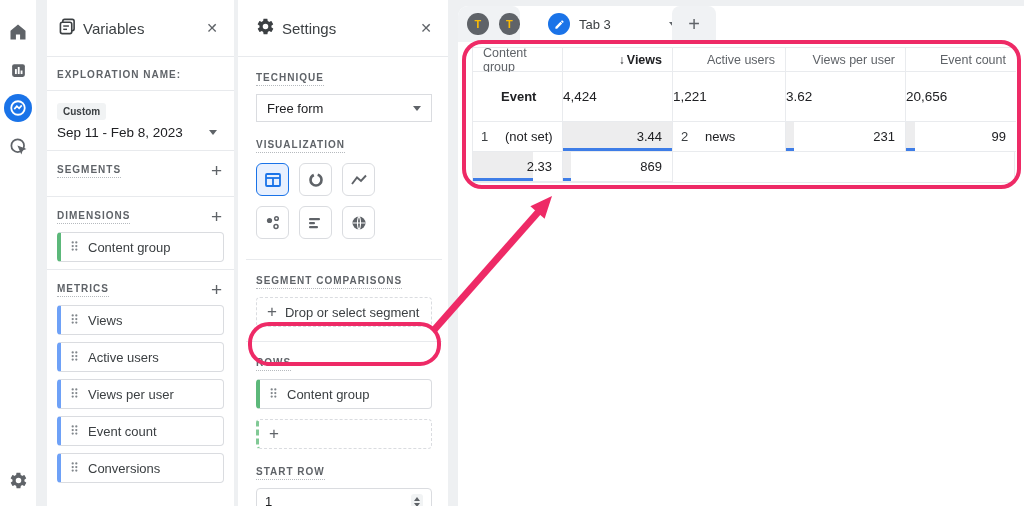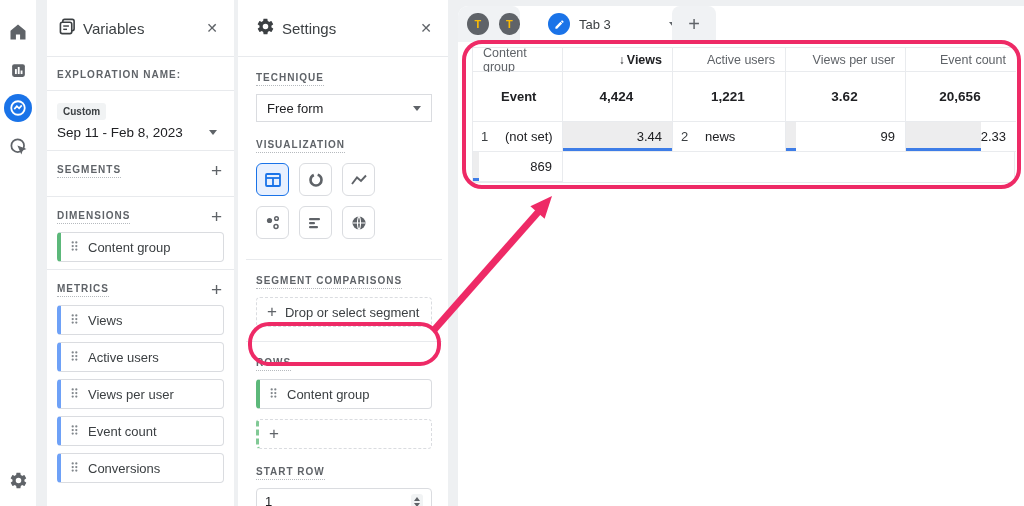--- a/index.html
+++ b/index.html
@@ -66,21 +66,21 @@
   
   .ga-table { position:absolute; left:14px; top:41px; width:543px; display:grid; grid-template-columns:90px 110px 113px 120px 110px; border:1px solid #e9ebee; }
   .tc { border-right:1px solid #e9ebee; border-bottom:1px solid #e9ebee; display:flex; align-items:center; position:relative; background:#fff; }
   .tc:nth-child(5n) { border-right:none; }
   .th { height:24px; font-size:12.5px; color:#5f6368; }
   .th.num { justify-content:flex-end; padding-right:10px; }
   .th.sorted { color:#202124; font-weight:700; }
   .sort-arrow { font-weight:400; color:#202124; margin-right:2px; font-size:12px; }
   .tot { height:50px; }
   .tot.lab { font-size:13px; font-weight:700; padding-left:28px; }
-  .tot.num { justify-content:center; padding-right:2px; font-size:13.5px; font-weight:700; }
+  .tot.num { justify-content:flex-start; padding-right:2px; font-size:13.5px; font-weight:400; }
   .dr { height:30px; font-size:13px; }
   .dr.dim { padding-left:8px; gap:10px; color:#202124; }
   .row-idx { color:#3c4043; width:14px; }
   .dr.num { justify-content:flex-end; padding-right:10px; }
   .heat-fill { position:absolute; left:0; top:0; bottom:0; background:#ededee; }
   .heat-bar { position:absolute; left:0; bottom:0; height:3px; background:#3e7de7; }
   .cellv { position:relative; z-index:1; }
 
   
   .overlay { position:absolute; left:0; top:0; width:1024px; height:506px; pointer-events:none; z-index:60; }
@@ -382,20 +382,25 @@
       <div class="tc dr num">
         <span class="heat-fill" style="width:100%"></span>
                   <span class="heat-bar" style="width:100%"></span>
                   <span class="cellv">3.44</span>
       </div>
       <div class="tc dr dim">
         <span class="row-idx">2</span>
         <span>news</span>
       </div>
       <div class="tc dr num">
+        <span class="heat-fill" style="width:7%"></span>
+                  <span class="heat-bar" style="width:7%"></span>
+                  <span class="cellv">231</span>
+      </div>
+      <div class="tc dr num">
         <span class="heat-fill" style="width:8.1214109926169%"></span>
                   <span class="heat-bar" style="width:8.1214109926169%"></span>
                   <span class="cellv">99</span>
       </div>
       <div class="tc dr num">
         <span class="heat-fill" style="width:67.73255813953489%"></span>
                   <span class="heat-bar" style="width:67.73255813953489%"></span>
                   <span class="cellv">2.33</span>
       </div>
       <div class="tc dr num">

